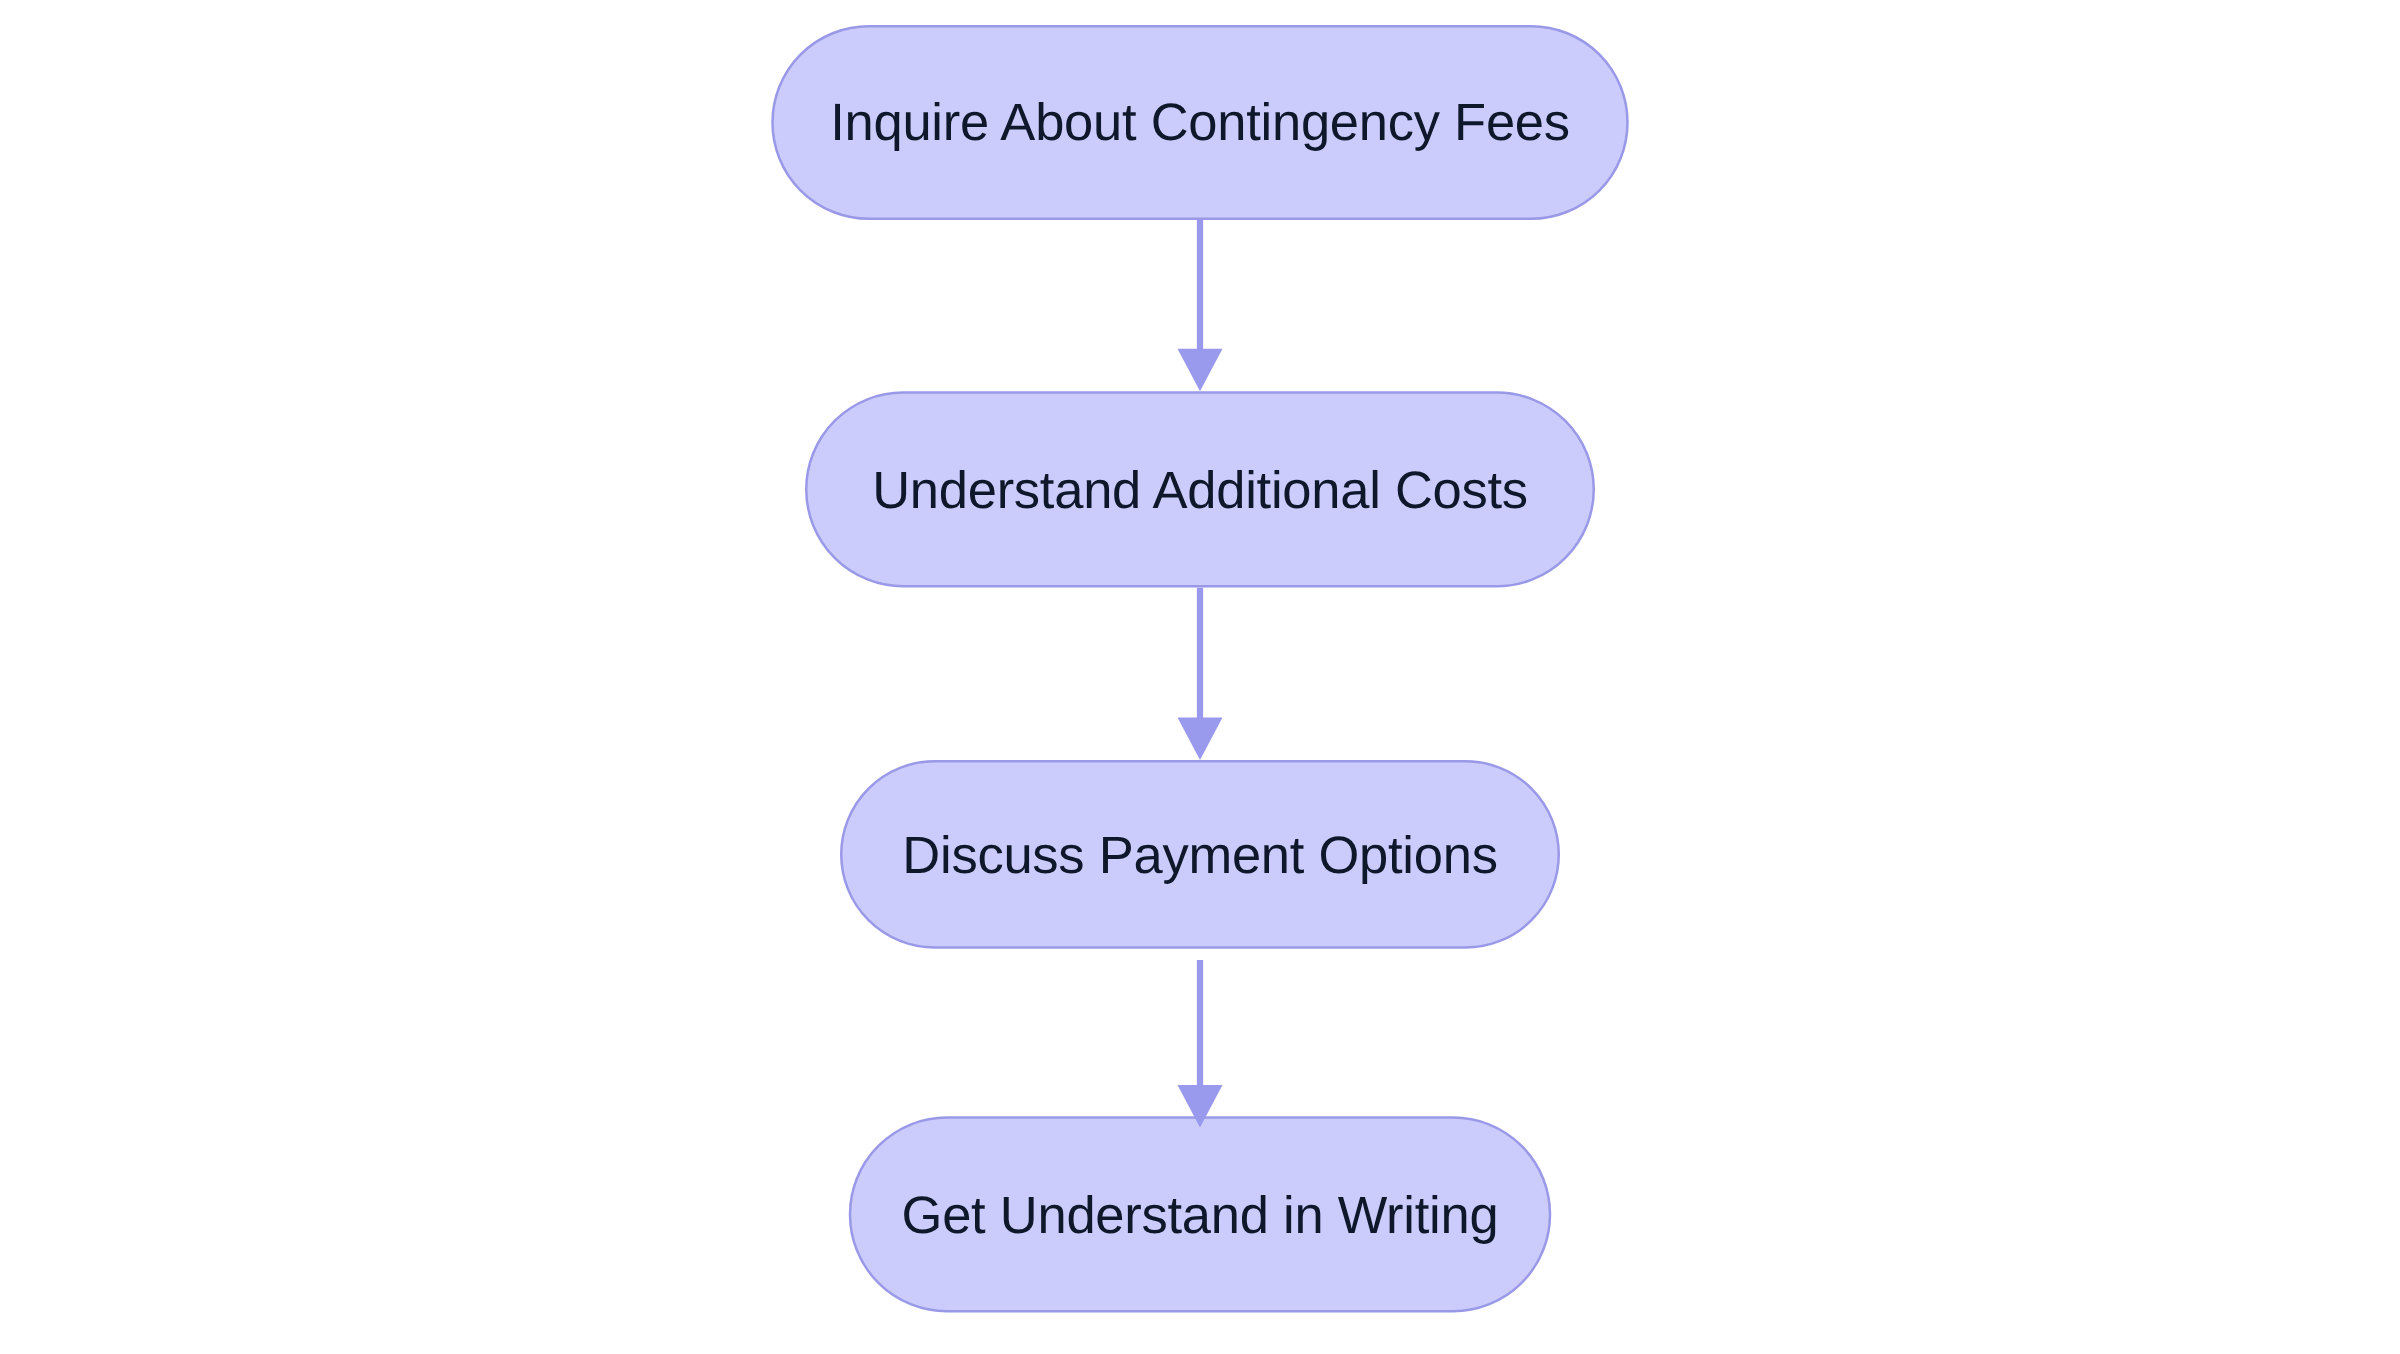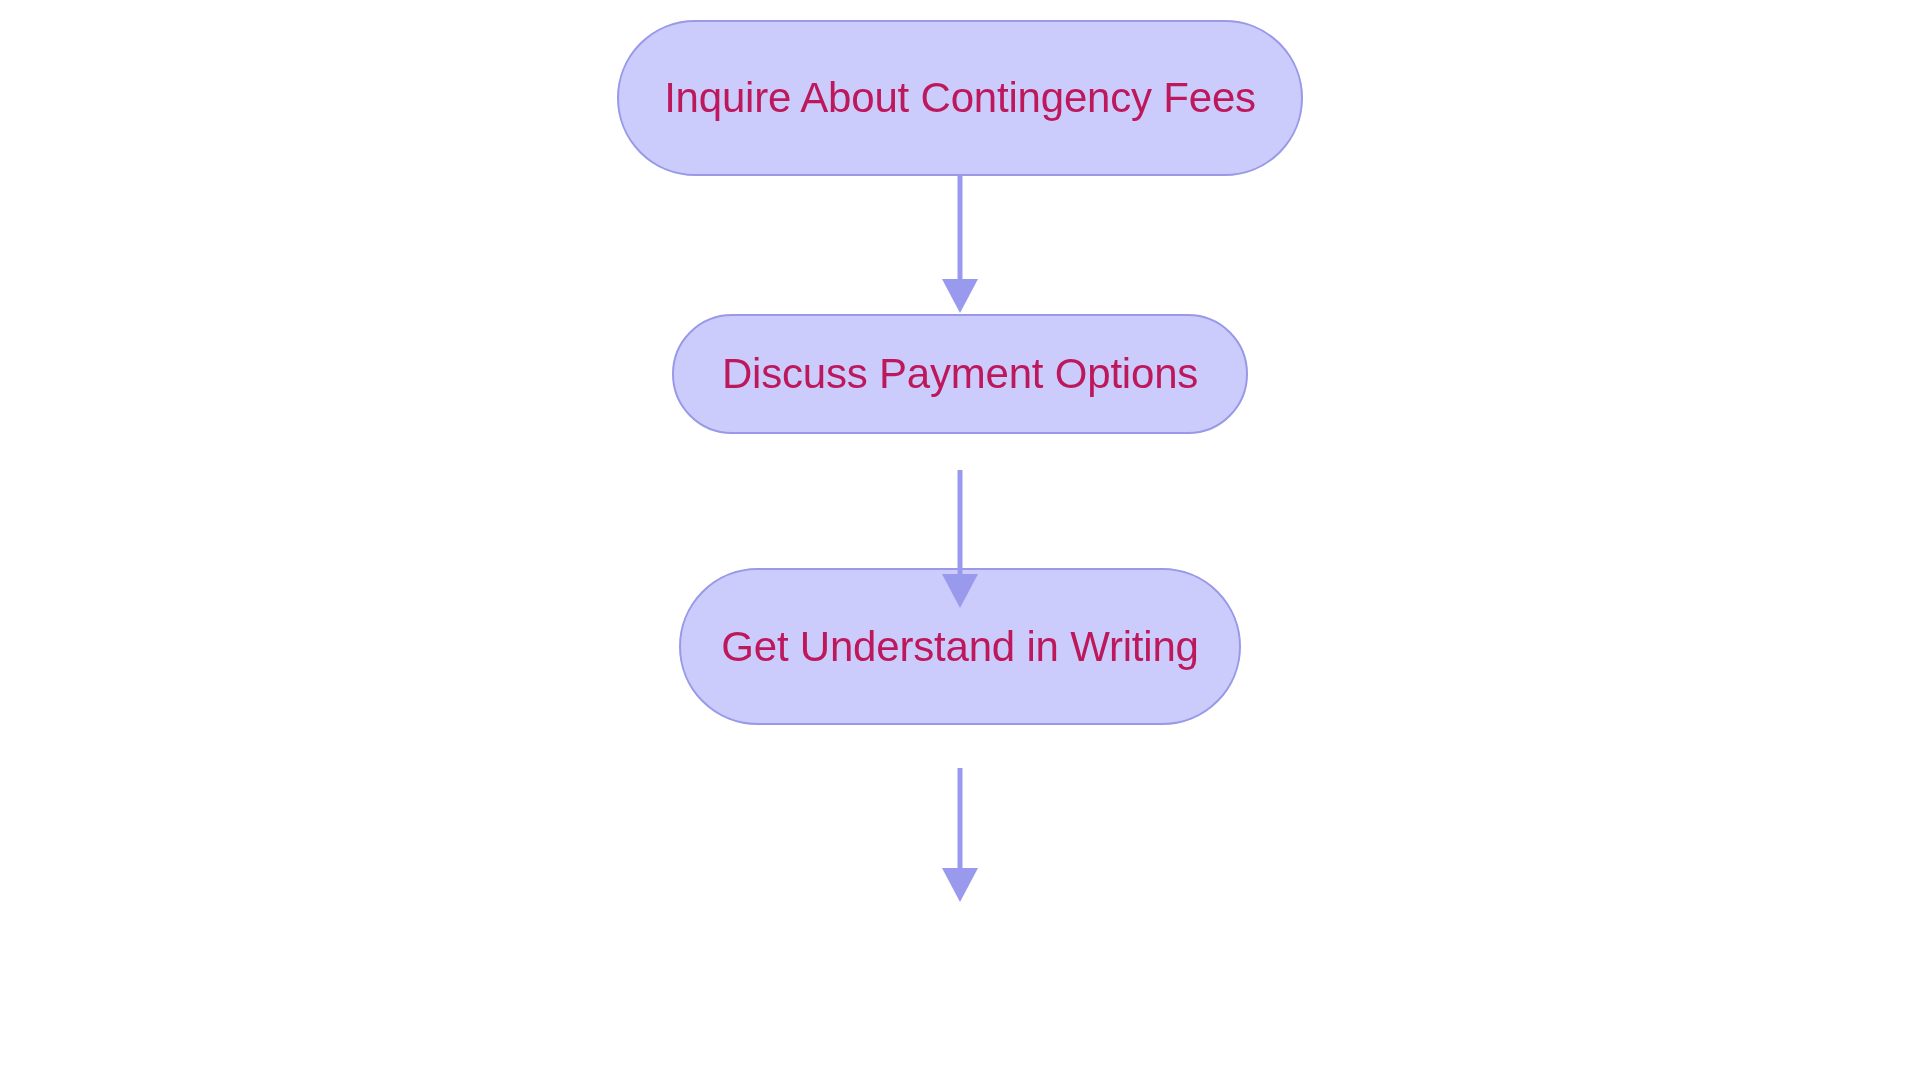--- a/index.html
+++ b/index.html
@@ -45,27 +45,27 @@
     color: #3333cc;
     font-family: "Liberation Sans", sans-serif;
     font-weight: 400;
     letter-spacing: -0.2px;
     white-space: nowrap;
   }
 
   .node-label {
     display: block;
     line-height: 1;
-    color: #be185d;
+    color: #0f172a;
   }
 
   
   .node-1 { width: 686px; height: 156px; font-size: 42px; margin-top: 20px; }
   .node-2 { width: 632px; height: 157px; font-size: 42px; margin-top: 137px; }
-  .node-3 { width: 576px; height: 120px; font-size: 42px; margin-top: 138px; }
+  .node-3 { width: 576px; height: 151px; font-size: 42px; margin-top: 138px; }
   .node-4 { width: 562px; height: 157px; font-size: 42px; margin-top: 134px; }
 
   
   .connector {
     position: absolute;
     left: 50%;
     transform: translateX(-50%);
     width: 60px;
     pointer-events: none;
   }
@@ -79,20 +79,23 @@
 <body>
 
 <div id="flowchart-canvas">
 
   <div class="flow-column">
 
     <div class="node node-1">
       <span class="node-label">Inquire About Contingency Fees</span>
     </div>
 
+    <div class="node node-2">
+      <span class="node-label">Understand Additional Costs</span>
+    </div>
 
     <div class="node node-3">
       <span class="node-label">Discuss Payment Options</span>
     </div>
 
     <div class="node node-4">
       <span class="node-label">Get Understand in Writing</span>
     </div>
 
   </div>

